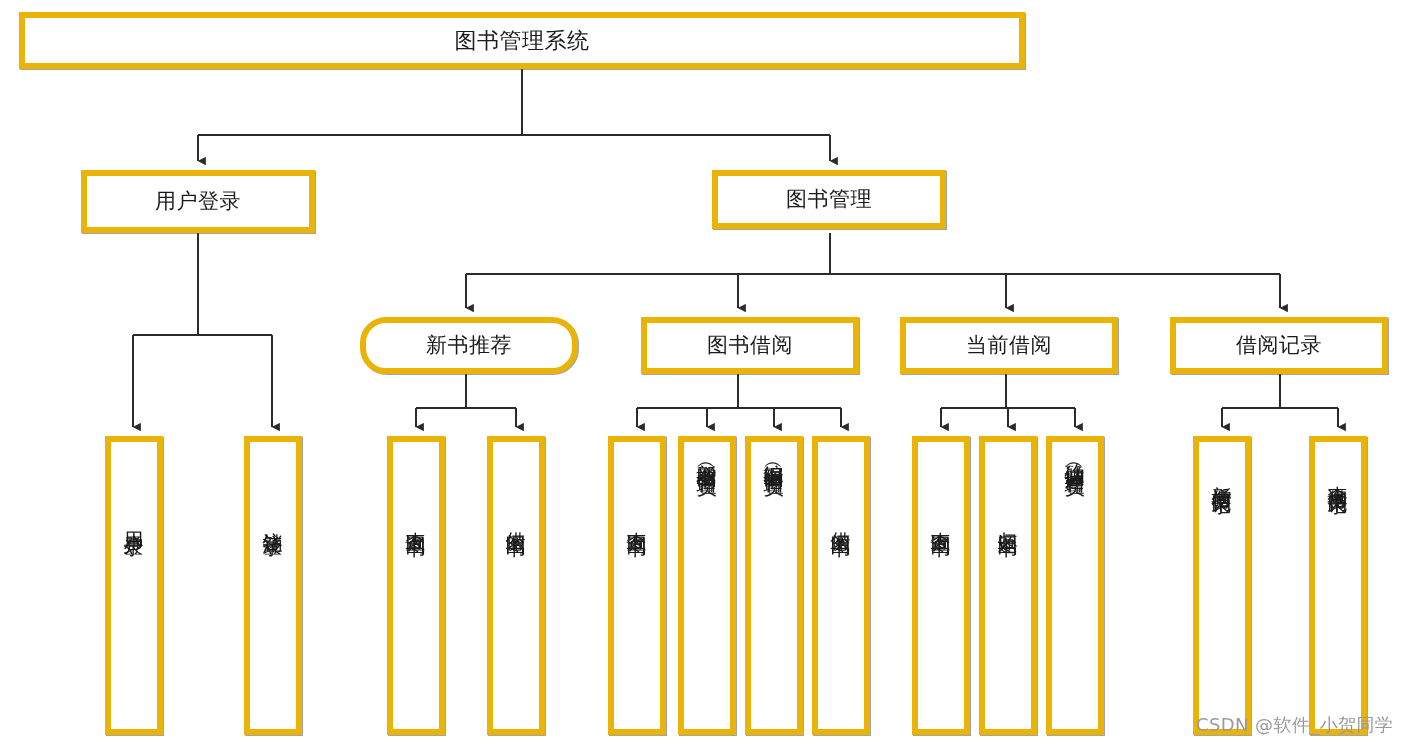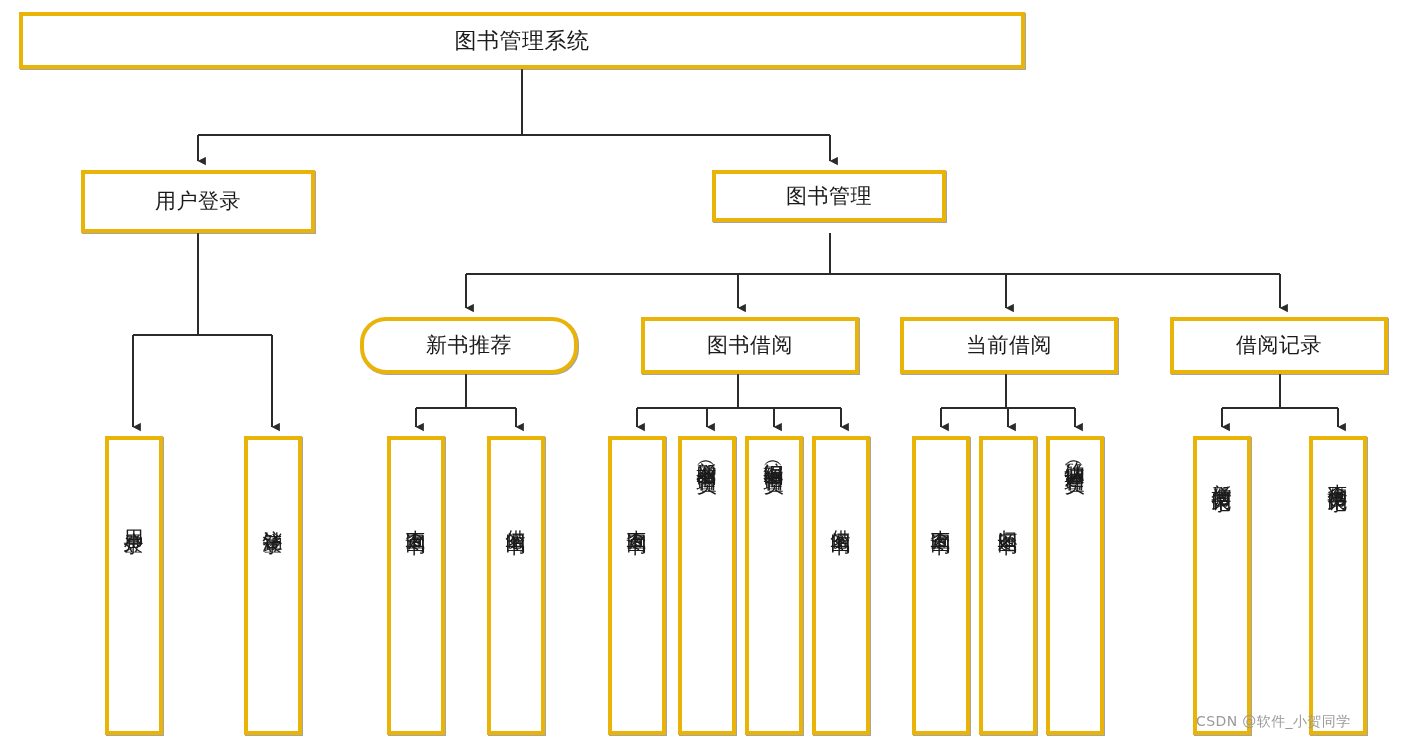--- a/index.html
+++ b/index.html
@@ -23,21 +23,21 @@
     position: absolute;
     left: 0;
     top: 0;
     width: 1405px;
     height: 747px;
     pointer-events: none;
   }
   .node {
     position: absolute;
     box-sizing: border-box;
-    border: 4px solid #eab308;
+    border: 6px solid #eab308;
     background: #ffffff;
     display: flex;
     align-items: center;
     justify-content: center;
     color: #1b1b1b;
     box-shadow: 1px 1px 0 rgba(90,90,90,0.55);
   }
   .node .label {
     display: block;
     text-align: center;
@@ -61,21 +61,21 @@
     font-size: 20px;
     letter-spacing: 2px;
     line-height: 1;
     white-space: nowrap;
   }
   .node.vertical.tall-text {
     align-items: flex-start;
   }
   .watermark {
     position: absolute;
-    font-size: 14px;
+    font-size: 18px;
     color: #9a9a9a;
     white-space: nowrap;
     letter-spacing: 0.4px;
     font-family: "DejaVu Sans", "Liberation Sans", sans-serif;
   }
 </style>
 </head>
 <body>
 
 <div id="diagram-root">
@@ -134,21 +134,21 @@
   </svg>
 
   <div class="node root horizontal" style="left:19px; top:12px; width:1006px; height:57px;">
     <span class="label">图书管理系统</span>
   </div>
 
   <div class="node horizontal" style="left:81px; top:170px; width:234px; height:63px;">
     <span class="label">用户登录</span>
   </div>
 
-  <div class="node horizontal" style="left:712px; top:170px; width:234px; height:52px;">
+  <div class="node horizontal" style="left:712px; top:170px; width:234px; height:59px;">
     <span class="label">图书管理</span>
   </div>
 
   <div class="node horizontal" style="left:360px; top:317px; width:218px; height:57px;border-radius:26px;">
     <span class="label">新书推荐</span>
   </div>
 
   <div class="node horizontal" style="left:641px; top:317px; width:218px; height:57px;">
     <span class="label">图书借阅</span>
   </div>

